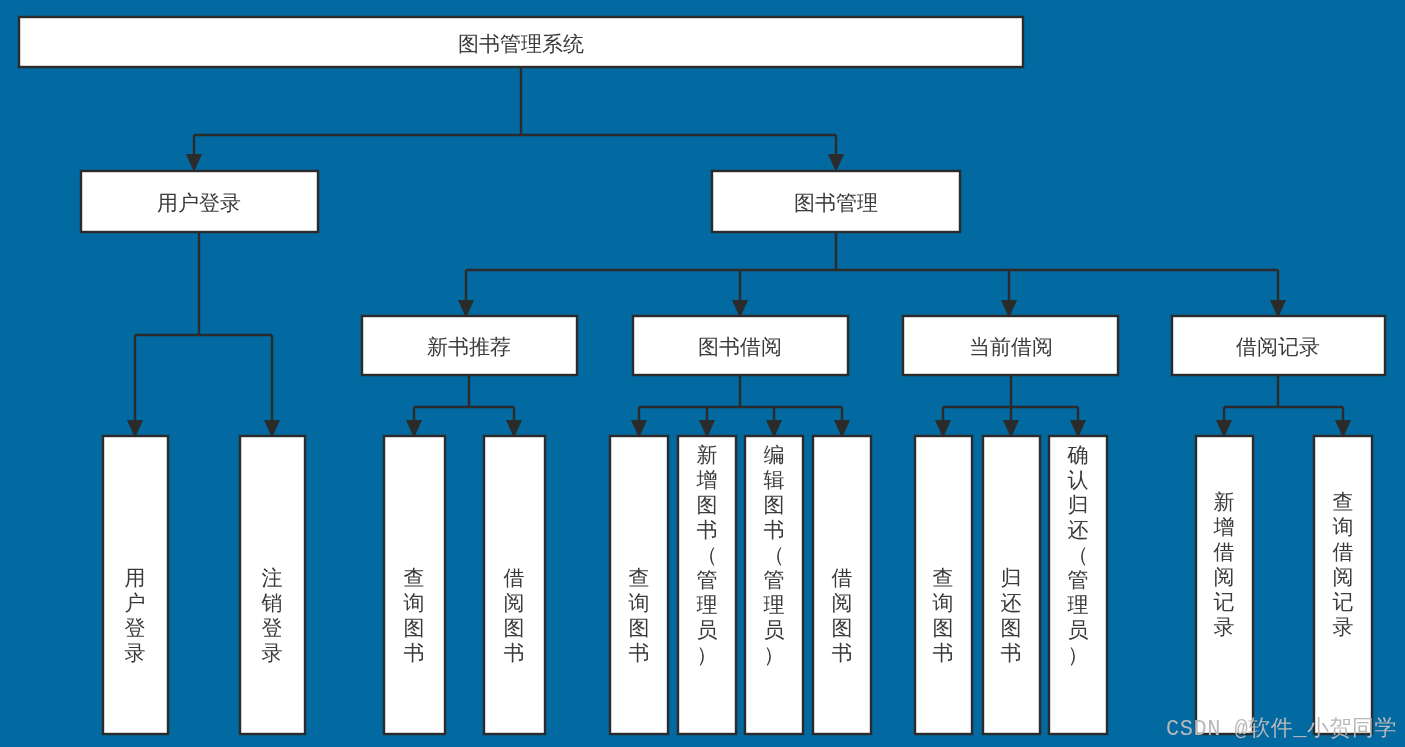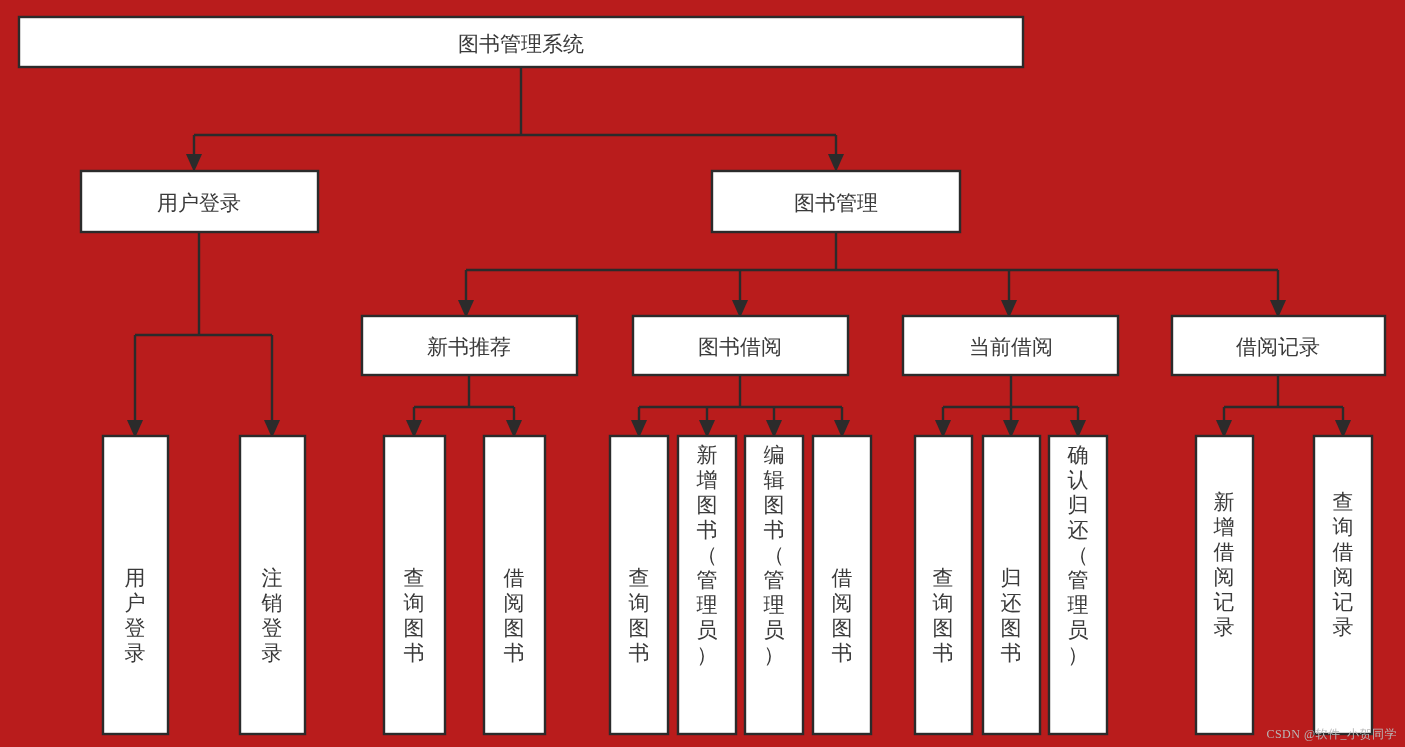--- a/index.html
+++ b/index.html
@@ -8,21 +8,21 @@
     padding: 0;
     background: #ffffff;
   }
   body {
     font-family: "Liberation Sans", "DejaVu Sans", sans-serif;
   }
   #canvas {
     position: relative;
     width: 1405px;
     height: 747px;
-    background: #b91c1c;
+    background: #0369a1;
     overflow: hidden;
   }
   svg.diagram {
     position: absolute;
     top: 0;
     left: 0;
     width: 1405px;
     height: 747px;
   }
   .node-rect {
@@ -50,22 +50,22 @@
   .node-label-v {
     font-family: "Liberation Sans", "DejaVu Sans", sans-serif;
     font-size: 21px;
     fill: #3a3a3a;
     text-anchor: middle;
   }
   .watermark {
     position: absolute;
     right: 8px;
     bottom: 4px;
-    font-family: Liberation Serif, serif;
-    font-size: 12px;
+    font-family: Liberation Mono, monospace;
+    font-size: 22px;
     color: #b9b9b9;
     white-space: nowrap;
     letter-spacing: 0.5px;
     pointer-events: none;
     margin-top: 23px;
   }
 </style>
 </head>
 <body>
 

